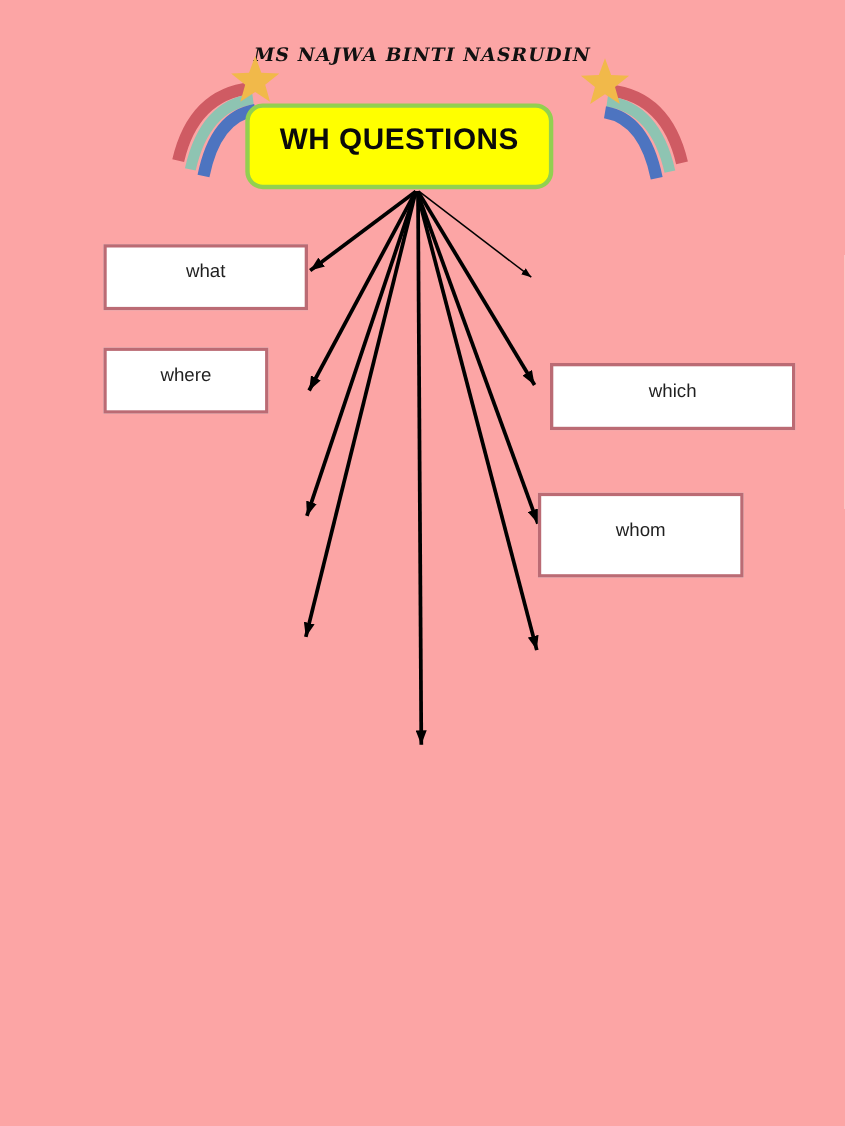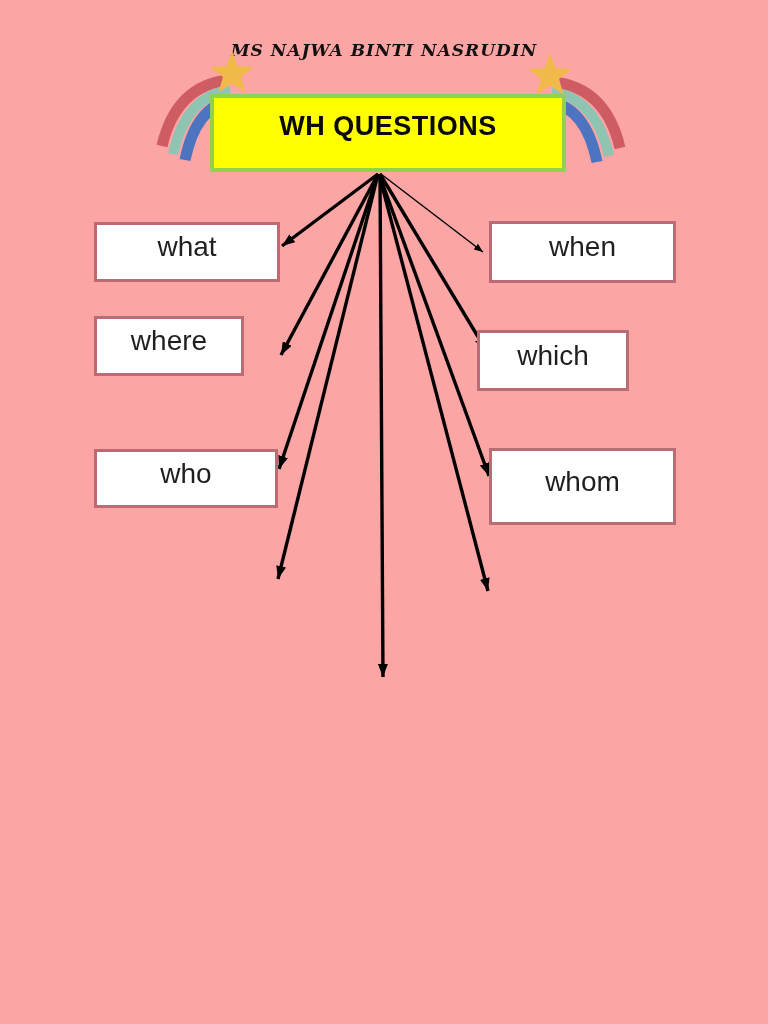--- a/index.html
+++ b/index.html
@@ -16,26 +16,26 @@
     text-align:center;
     font-family:"DejaVu Serif", serif;
     font-style:italic;
     font-weight:600;
     font-size:17px;
     letter-spacing:1px;
     color:#111;
   }
   .title-box{
     position:absolute;
-    left:210px; top:94px;
-    width:356px; height:78px;
+    left:223px; top:94px;
+    width:280px; height:78px;
     box-sizing:border-box;
     background:var(--title-fill,#ffff00);
     border:4px solid var(--title-border,#92d050);
-    border-radius:2px;
+    border-radius:16px;
     display:flex;
     align-items:center;
     justify-content:center;
     padding-bottom:14px;
   }
   .title-text{
     font-family:"Liberation Sans", sans-serif;
     font-weight:bold;
     font-size:27px;
     letter-spacing:0.5px;
@@ -46,21 +46,21 @@
     box-sizing:border-box;
     background:#ffffff;
     border:3px solid var(--box-border,#bb6b74);
     display:flex;
     align-items:center;
     justify-content:center;
     padding-bottom:10px;
   }
   .qlabel{
     font-family:"Liberation Sans", sans-serif;
-    font-size:28px;
+    font-size:17px;
     color:#1f1f1f;
   }
   .star-svg{position:absolute;}
   .arrows-svg{position:absolute;left:0;top:0;pointer-events:none;}
 </style>
 </head>
 <body>
 
 <div class="page">
 
@@ -109,35 +109,29 @@
       <line x1="379" y1="174" x2="489" y2="476" marker-end="url(#headThick)"></line>
       <line x1="380" y1="174" x2="486" y2="350" marker-end="url(#headThick)"></line>
     </g>
     <line x1="381" y1="174" x2="483" y2="252" stroke="#000000" stroke-width="1.4" marker-end="url(#headThin)"></line>
   </svg>
 
   <div class="qbox" style="left:94px;top:222px;width:186px;height:60px">
     <span class="qlabel">what</span>
   </div>
 
-  <div class="qbox" style="left:489px;top:221px;width:187px;height:62px">
-    <span class="qlabel">when</span>
-  </div>
 
   <div class="qbox" style="left:94px;top:316px;width:150px;height:60px">
     <span class="qlabel">where</span>
   </div>
 
-  <div class="qbox" style="left:477px;top:330px;width:152px;height:61px">
+  <div class="qbox" style="left:500px;top:330px;width:223px;height:61px">
     <span class="qlabel">which</span>
   </div>
 
-  <div class="qbox" style="left:94px;top:449px;width:184px;height:59px">
-    <span class="qlabel">who</span>
-  </div>
 
   <div class="qbox" style="left:489px;top:448px;width:187px;height:77px">
     <span class="qlabel">whom</span>
   </div>
 
 
 
 
 </div>
 

